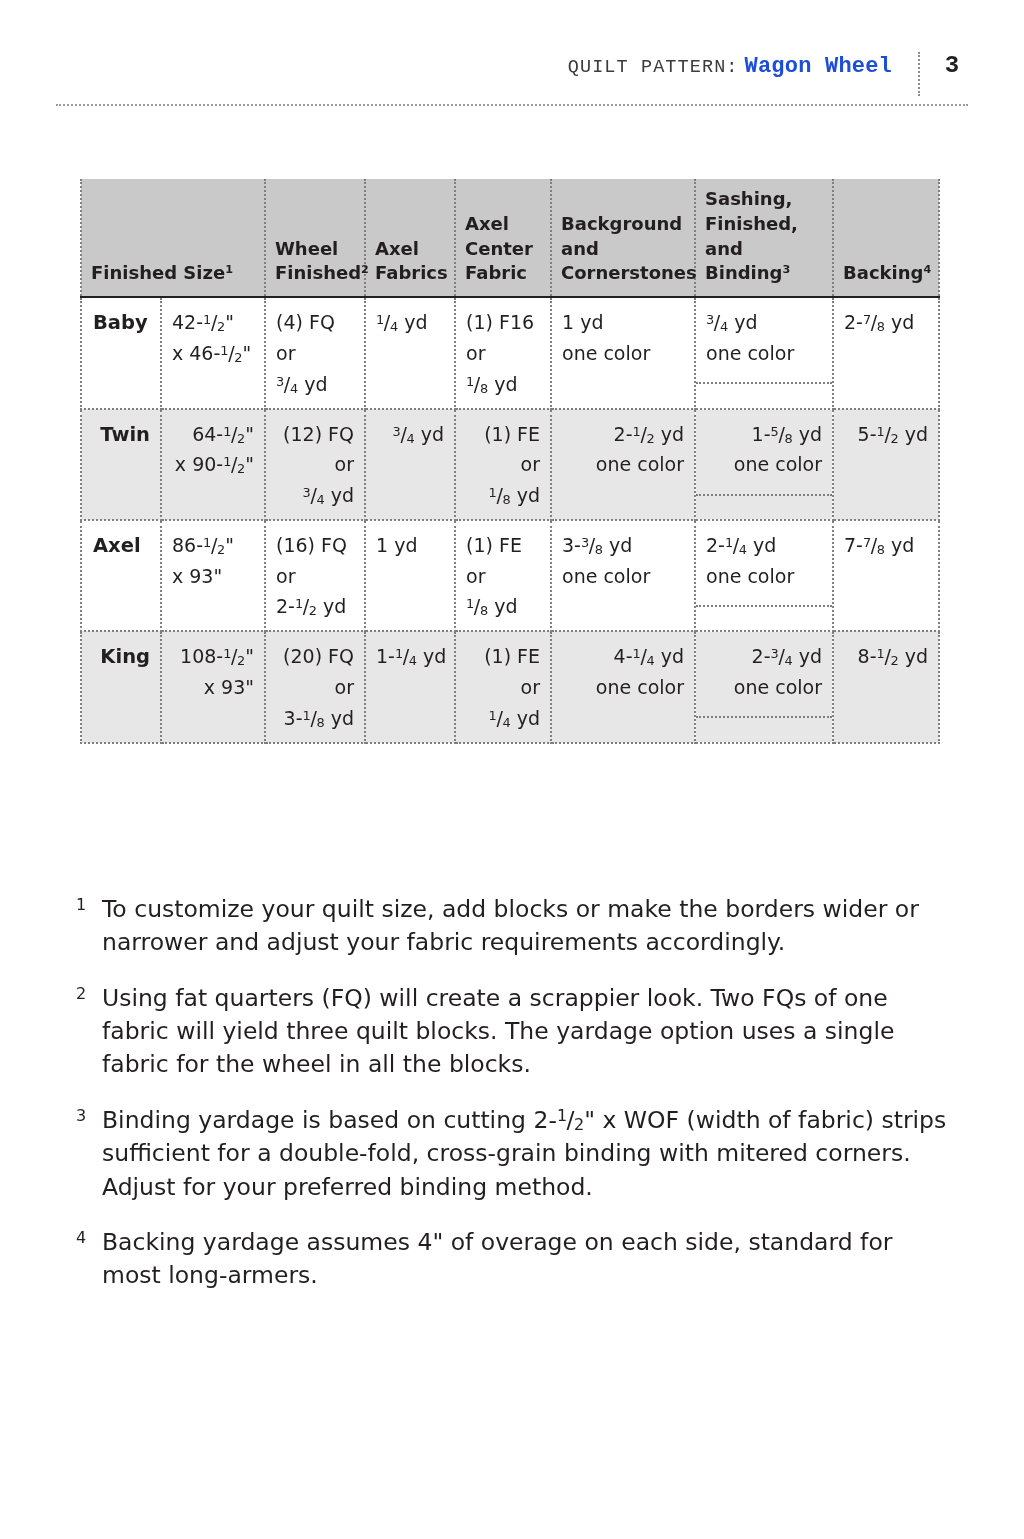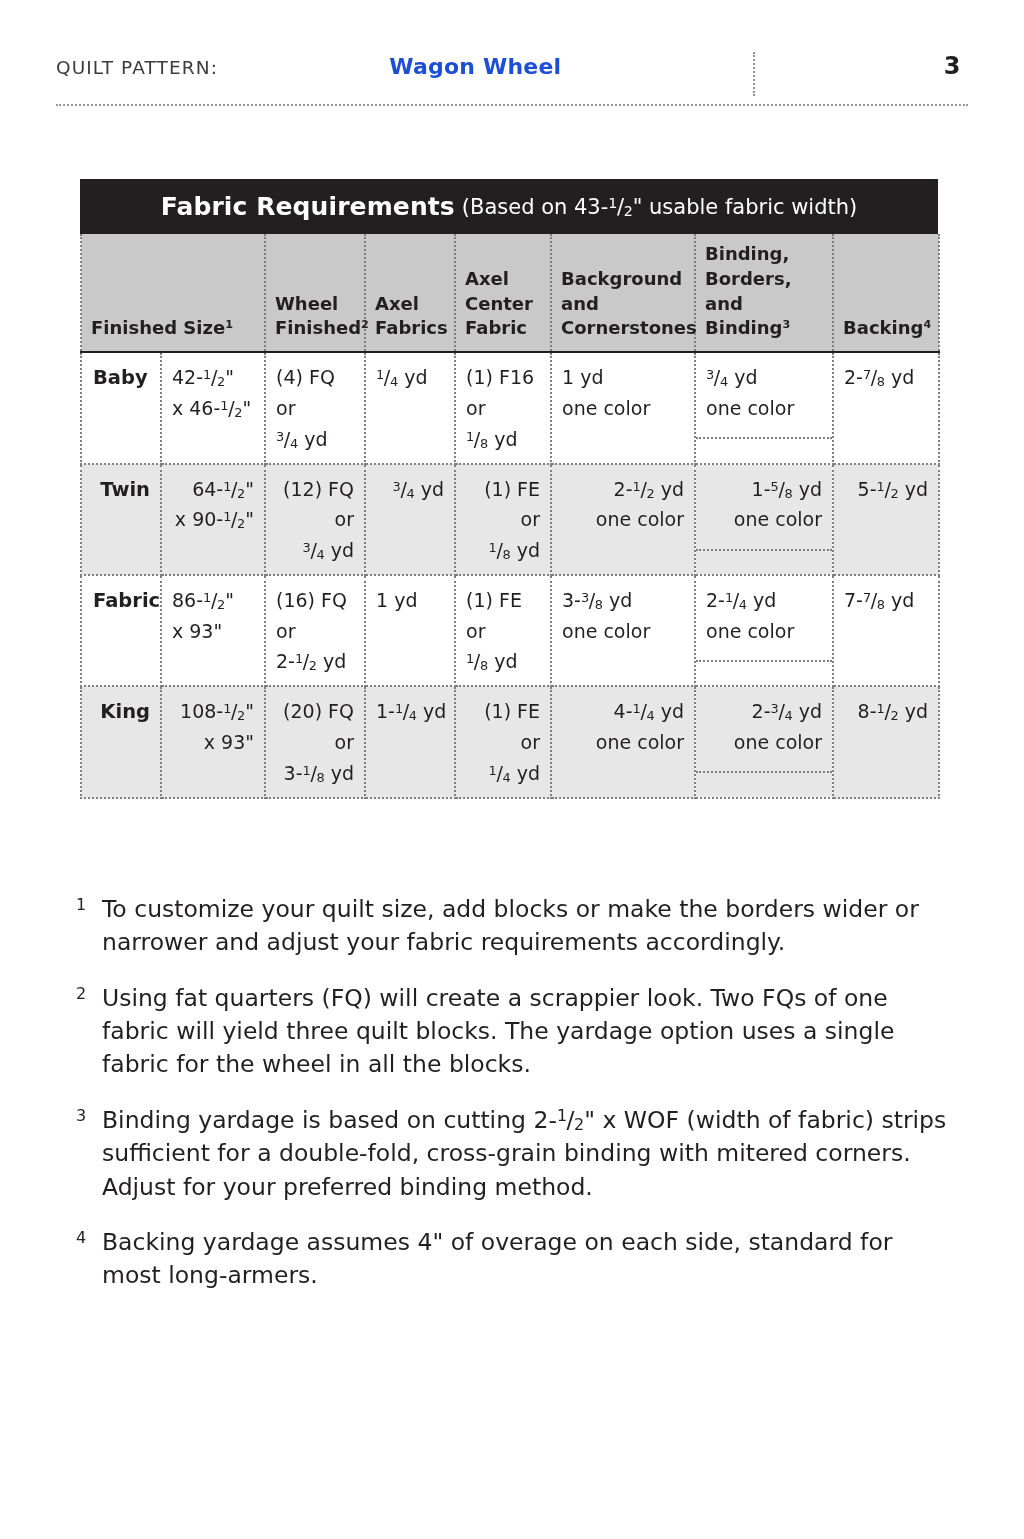--- a/index.html
+++ b/index.html
@@ -18,22 +18,23 @@
   .page-header {
     position: absolute;
     left: 56px;
     top: 52px;
     width: 912px;
     height: 52px;
   }
   .header-row {
     display: flex;
     align-items: baseline;
-    justify-content: space-between;
+    justify-content: flex-end;
     padding-right: 6px;
+    font-family: Liberation Mono, monospace;
   }
   .hdr-label {
     font-size: 18.5px;
     letter-spacing: 1.1px;
     color: #3c3a3b;
     font-weight: 400;
   }
   .hdr-title {
     font-size: 22px;
     font-weight: bold;
@@ -192,44 +193,40 @@
     <span class="hdr-label">QUILT PATTERN:</span>
     <span class="hdr-title">Wagon Wheel</span>
     <span class="hdr-sep"></span>
     <span class="hdr-pageno">3</span>
   </div>
   <div class="header-rule"></div>
 </div>
 
 <div class="table-wrap">
 
-  <div class="tbl-title-bar">
-    <span class="tbl-title-strong">Fabric Requirements</span>
-    <span class="tbl-title-sub"><span>(Based on 43-</span><span class="frac"><sup>1</sup><span class="sl">/</span><sub>2</sub></span><span>" usable fabric width)</span></span>
-  </div>
 
   <table class="fabric">
     <colgroup>
       <col class="c0">
         <col class="c1">
         <col class="c2">
         <col class="c3">
       <col class="c4">
         <col class="c5">
         <col class="c6">
         <col class="c7">
     </colgroup>
     <thead>
       <tr>
         <th colspan="2"><span>Finished Size</span><sup>1</sup></th>
         <th><span>Wheel Finished</span><sup>2</sup></th>
         <th><span>Axel Fabrics</span></th>
         <th><span>Axel Center Fabric</span></th>
         <th><span>Background and Cornerstones</span></th>
-        <th><span>Binding, Borders, and Binding</span><sup>3</sup></th>
+        <th><span>Sashing, Finished, and Binding</span><sup>3</sup></th>
         <th><span>Backing</span><sup>4</sup></th>
       </tr>
     </thead>
     <tbody id="table-body">
         <tr>
           <td class="size-label">Baby</td>
           <td>
             <span class="cell-line">42-<span class="frac"><sup>1</sup><span class="sl">/</span><sub>2</sub></span>"</span>
             <span class="cell-line">x  46-<span class="frac"><sup>1</sup><span class="sl">/</span><sub>2</sub></span>"</span>
           </td>
@@ -285,21 +282,21 @@
           <td class="sashing">
             <div class="sash-divider"></div>
             <span class="cell-line">1-<span class="frac"><sup>5</sup><span class="sl">/</span><sub>8</sub></span> yd</span>
             <span class="cell-line">one color</span>
           </td>
           <td>
             <span class="cell-line">5-<span class="frac"><sup>1</sup><span class="sl">/</span><sub>2</sub></span> yd</span>
           </td>
         </tr>
         <tr>
-          <td class="size-label">Fabric</td>
+          <td class="size-label">Axel</td>
           <td>
             <span class="cell-line">86-<span class="frac"><sup>1</sup><span class="sl">/</span><sub>2</sub></span>"</span>
             <span class="cell-line">x  93"</span>
           </td>
           <td>
             <span class="cell-line">(16) FQ</span>
             <span class="cell-line">or</span>
             <span class="cell-line">2-<span class="frac"><sup>1</sup><span class="sl">/</span><sub>2</sub></span> yd</span>
           </td>
           <td>

